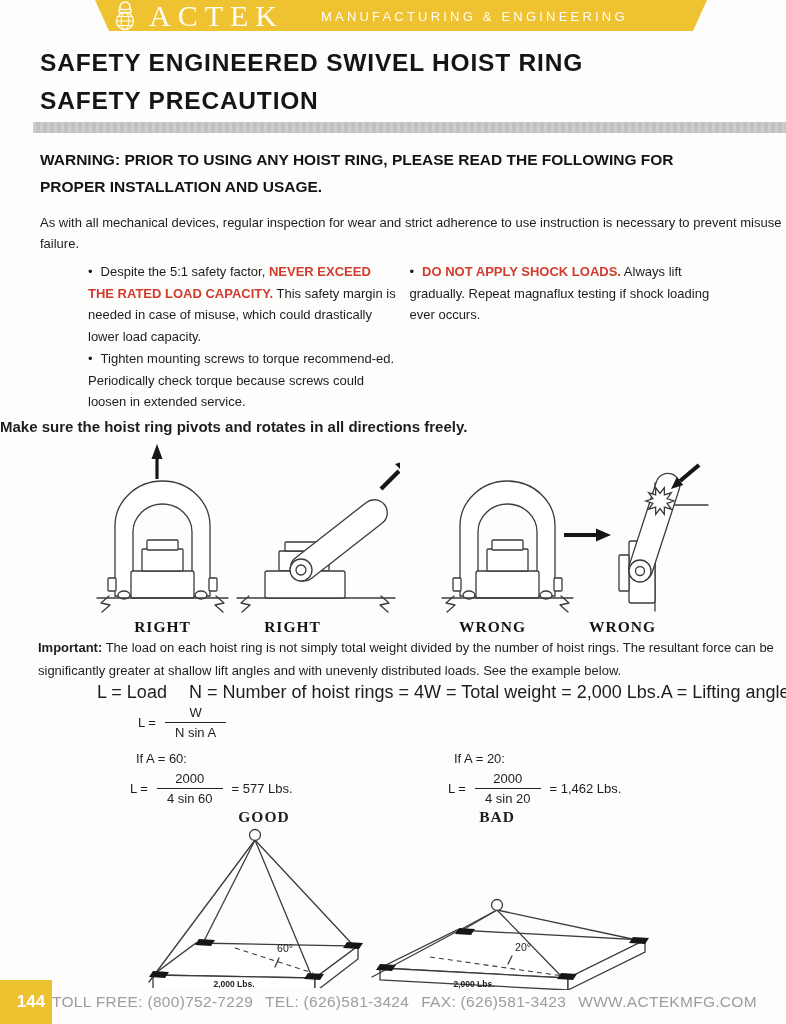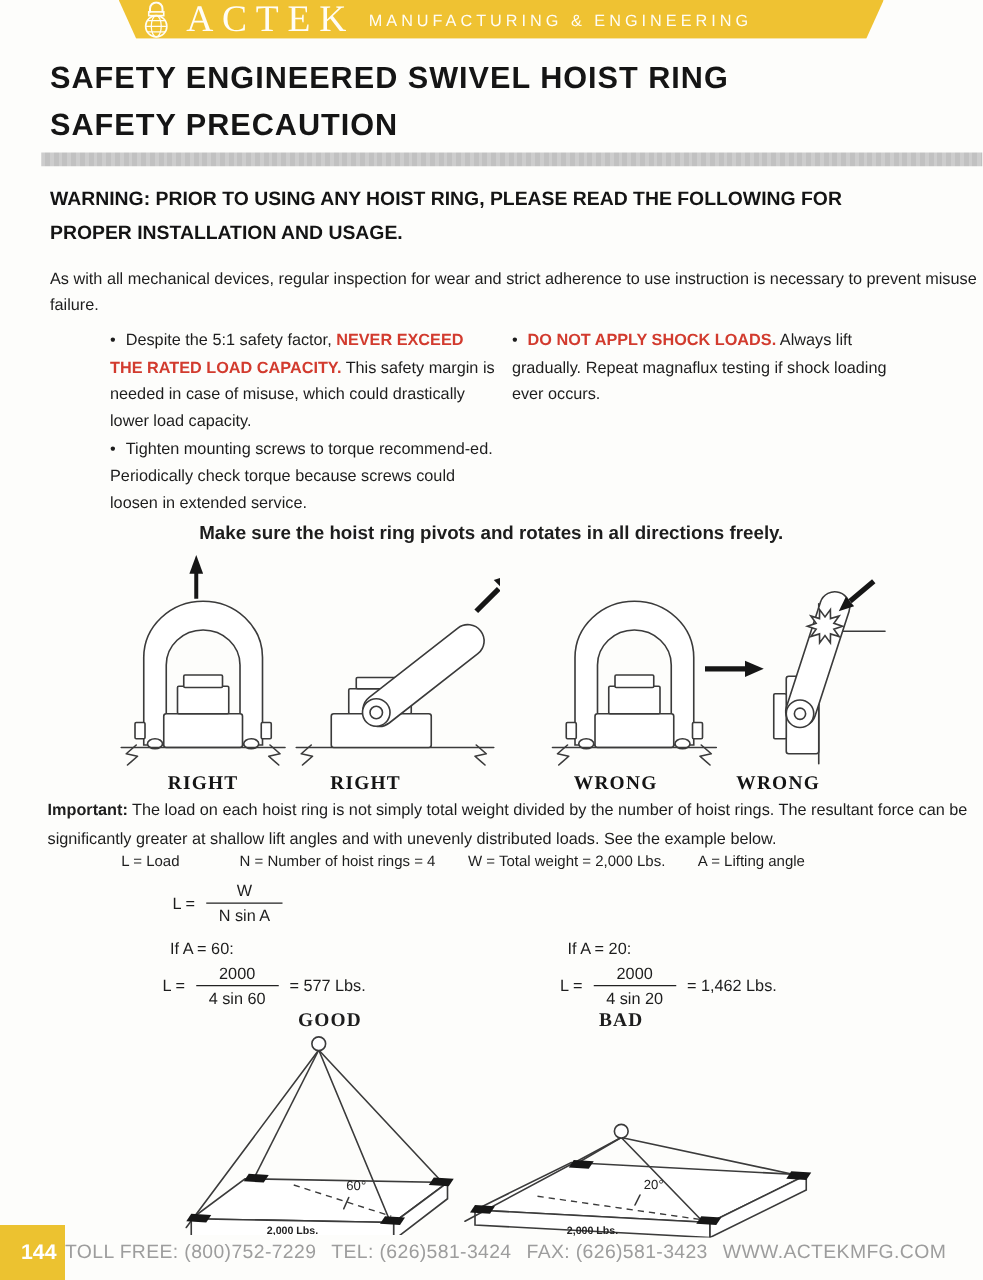--- a/index.html
+++ b/index.html
@@ -12,57 +12,57 @@
 
   
   #banner{
     left:95px;top:0;width:612px;height:31px;background:#efc232;
     clip-path:polygon(0 0,100% 0,calc(100% - 14px) 100%,14px 100%);
     display:flex;align-items:center;padding-left:16px;box-sizing:border-box;
   }
   #logo-icon{flex:0 0 auto;margin-right:10px;margin-top:1px;}
   #logo-text{
     font-family:"Liberation Serif", serif;font-size:30px;color:#fffdf6;
-    letter-spacing:7px;line-height:31px;margin-right:11px;white-space:nowrap;
+    letter-spacing:7px;line-height:31px;margin-right:37px;white-space:nowrap;
   }
   #tagline{
     font-size:13px;color:#fffdf6;letter-spacing:3.2px;white-space:nowrap;padding-top:1px;
   }
 
   
   #title{left:40px;top:44px;font-weight:bold;font-size:24.5px;letter-spacing:.8px;line-height:38px;color:#151515;}
   #divider{left:33px;top:122px;width:753px;height:11px;
     background:repeating-linear-gradient(90deg,#cdcdcd 0 3px,#c1c1c1 3px 7px);}
   #warning{left:40px;top:146px;width:665px;font-weight:bold;font-size:15.5px;line-height:27px;color:#141414;}
   #intro{left:40px;top:212px;width:745px;font-size:13px;line-height:21px;}
 
   
   #cols{left:88px;top:261px;width:630px;display:flex;gap:13px;}
   .col{flex:1;font-size:13px;line-height:21.5px;}
   .bullet{margin:0 0 1px 0;}
   .mk{margin-right:8px;}
   .red{color:#d23b2e;font-weight:bold;}
 
-  #pivot-note{left:0;top:418px;width:786px;text-align:center;font-weight:bold;font-size:15px;}
+  #pivot-note{left:0;top:418px;width:786px;text-align:left;font-weight:bold;font-size:15px;}
 
   
   .ln{stroke:#3b3b3b;stroke-width:1.3;fill:none;stroke-linecap:round;stroke-linejoin:round;}
   .fw{fill:#fff;stroke:#3b3b3b;stroke-width:1.3;}
   .fb{fill:#161616;stroke:none;}
   .ar{stroke:#161616;stroke-width:4.2;fill:none;}
   .ar2{stroke:#161616;stroke-width:3.2;fill:none;}
   .dash{stroke:#3b3b3b;stroke-width:1.1;stroke-dasharray:5 4;fill:none;}
   svg text{font-family:"Liberation Sans", sans-serif;fill:#222;}
 
   .ring-label{top:618px;width:135px;text-align:center;
     font-family:"Liberation Serif", serif;font-weight:bold;font-size:15.5px;letter-spacing:1px;color:#141414;}
 
   #important{left:38px;top:637px;width:740px;font-size:13px;line-height:22.5px;}
   #important b{font-weight:bold;}
-  #vars{left:97px;top:682px;width:660px;display:flex;gap:26px;font-size:12px;white-space:nowrap;}
+  #vars{left:97px;top:682px;width:660px;display:flex;font-size:18px;white-space:nowrap;}
   #vars span:first-child{margin-right:22px;}
 
   .frac{display:inline-flex;flex-direction:column;align-items:center;font-size:13px;}
   .frac .num{padding:0 10px 2px 10px;}
   .frac .den{border-top:1.5px solid #222;padding:2px 10px 0 10px;}
   .feq{display:flex;align-items:center;gap:9px;font-size:13px;}
   #formula-main{left:138px;top:705px;}
   .example{font-size:13px;}
   .example .cond{padding-left:6px;margin-bottom:5px;}
   #example-1{left:130px;top:751px;}

